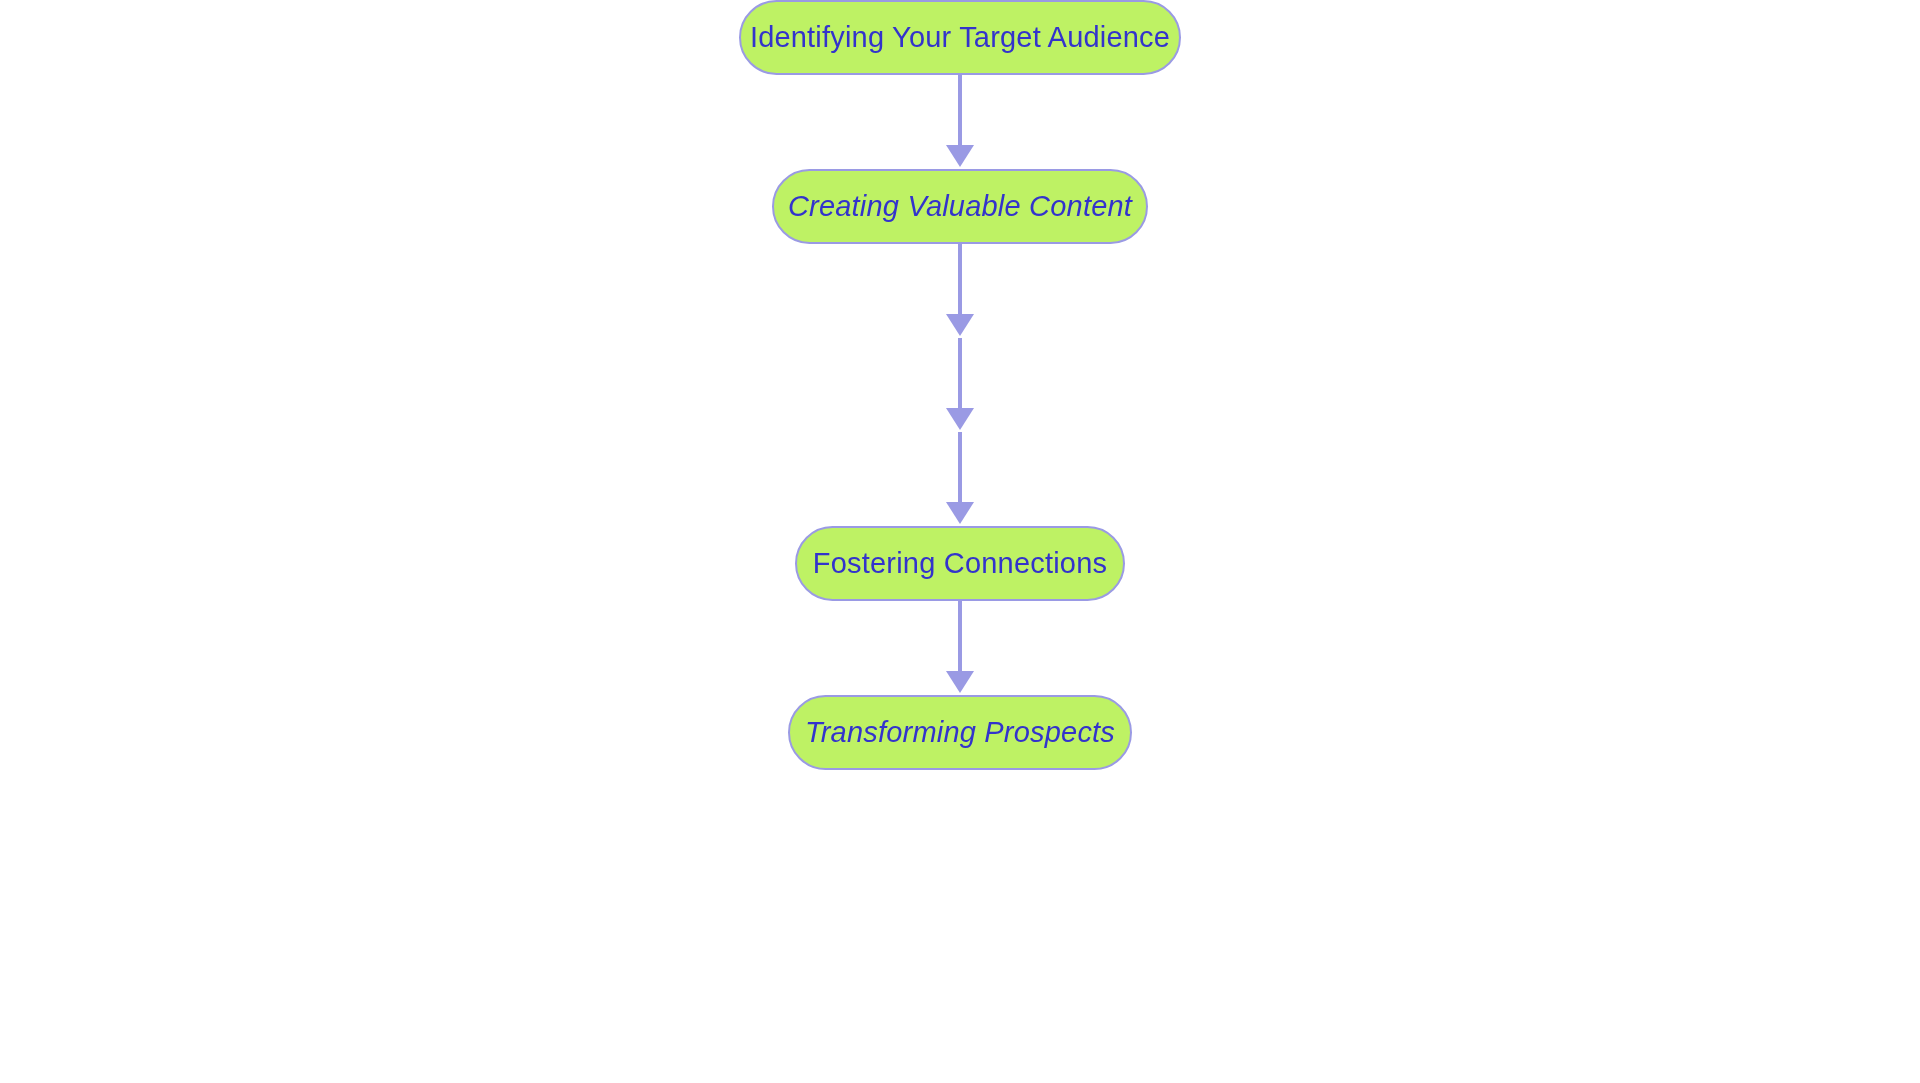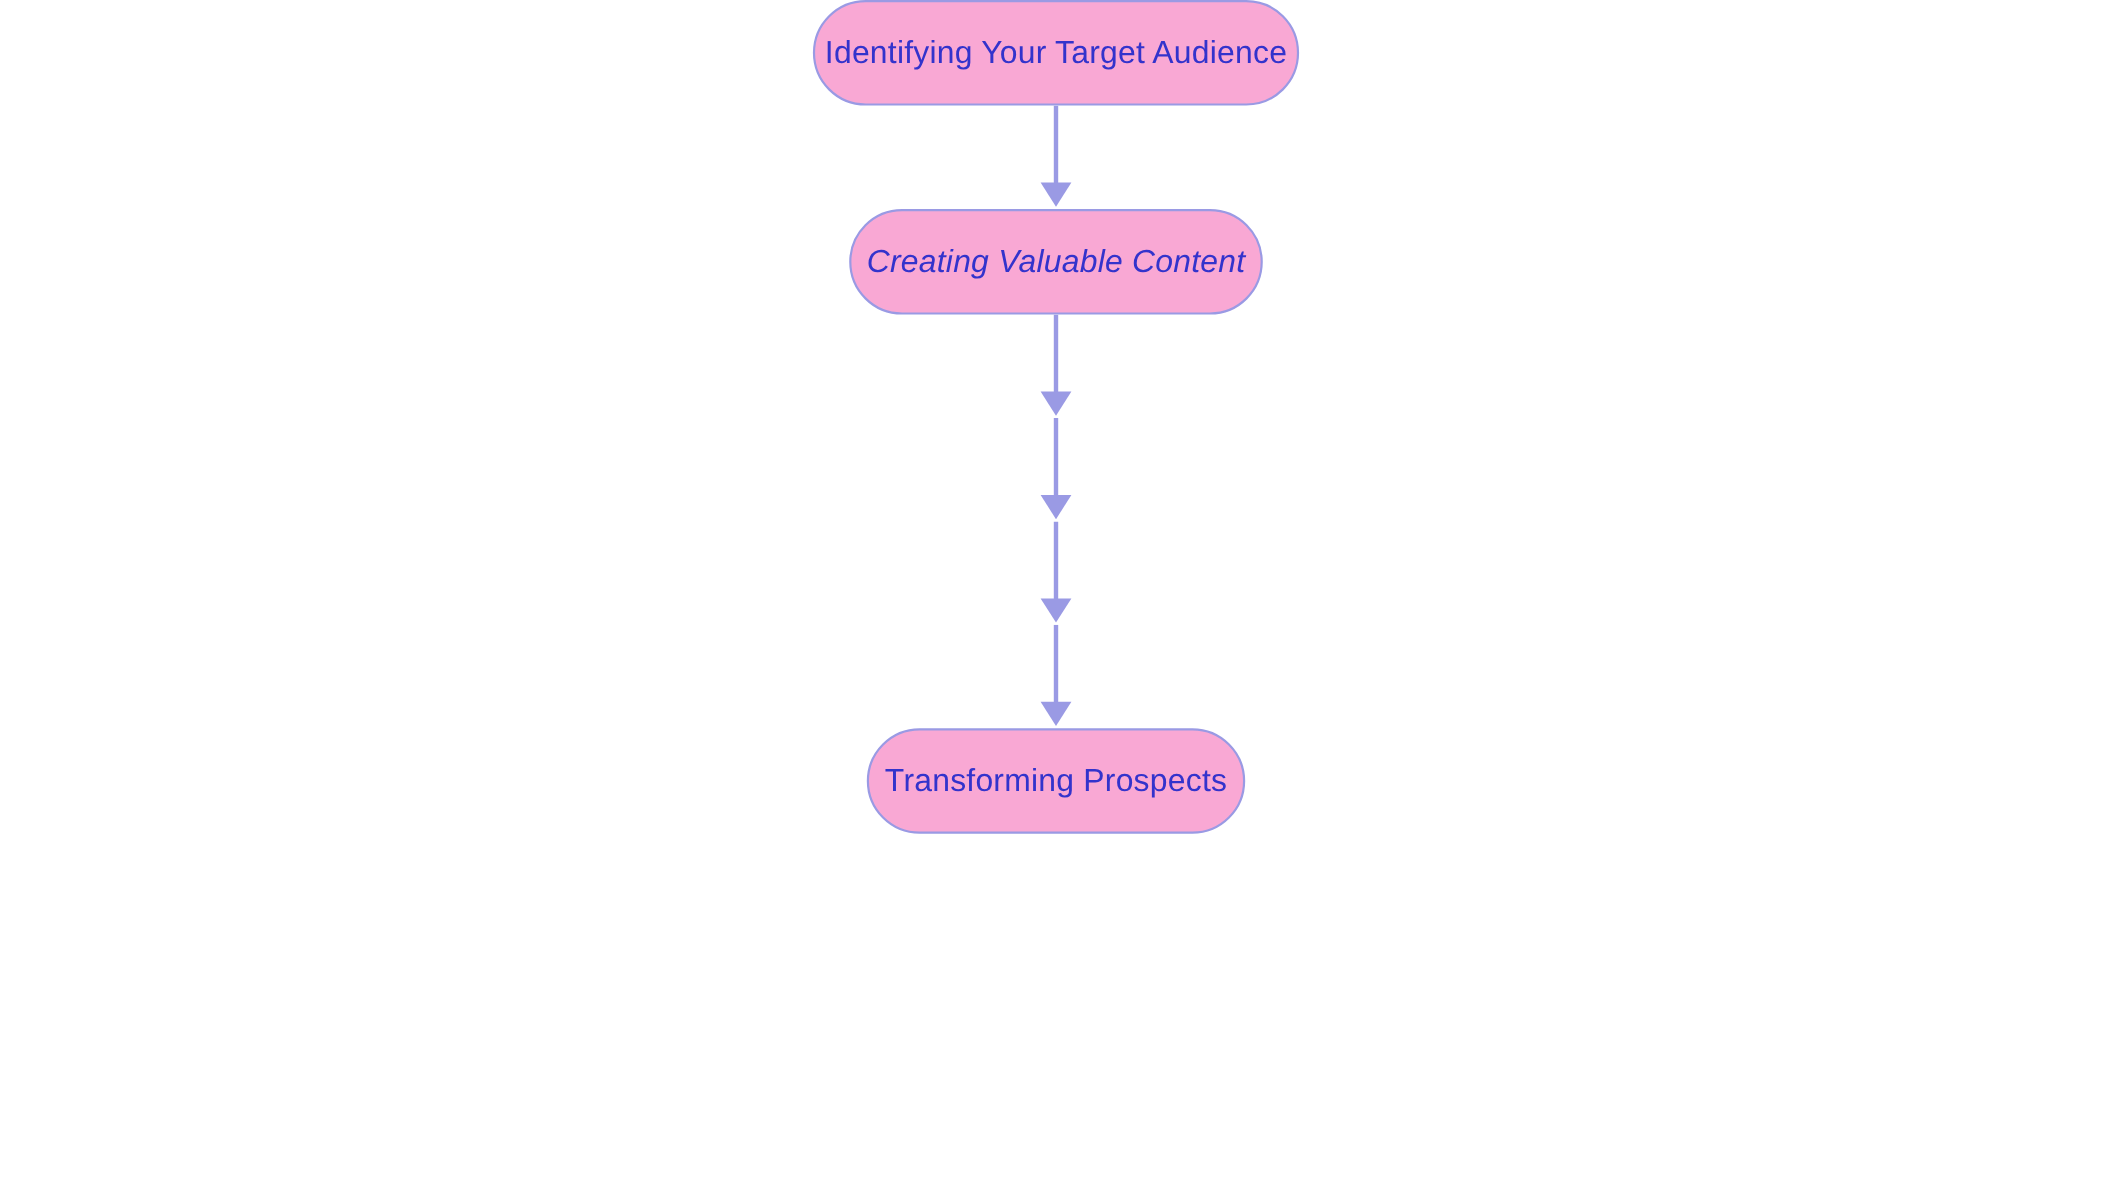--- a/index.html
+++ b/index.html
@@ -28,23 +28,23 @@
     width: 1920px;
     height: 1083px;
     display: flex;
     flex-direction: column;
     align-items: center;
     justify-content: flex-start;
   }
 
   .flow-node {
     box-sizing: border-box;
-    height: 96px;
+    height: 75px;
     border-radius: 999px;
-    background: #f9a8d4;
+    background: #bef264;
     border: 2px solid #9a9ae4;
     display: flex;
     align-items: center;
     justify-content: center;
     padding: 0 48px;
     white-space: nowrap;
   }
 
   .flow-node-label {
     color: #3333cc;
@@ -64,21 +64,21 @@
   .flow-connector svg {
     display: block;
   }
 
   
   .node-w-1 { width: 442px; }
   .node-w-2 { width: 376px; font-style: italic; }
   .node-w-3 { width: 348px; }
   .node-w-4 { width: 386px; }
   .node-w-5 { width: 330px; }
-  .node-w-6 { width: 344px; }
+  .node-w-6 { width: 344px; font-style: italic; }
 </style>
 </head>
 <body>
 
 <div id="flowchart-canvas">
   <div class="flow-stack">
 
     <div class="flow-node node-w-1">
       <span class="flow-node-label">Identifying Your Target Audience</span>
     </div>
@@ -110,20 +110,23 @@
     </div>
 
 
     <div class="flow-connector">
       <svg width="40" height="94" viewBox="0 0 40 94" xmlns="http://www.w3.org/2000/svg">
         <line x1="20" y1="0" x2="20" y2="72" stroke="#9a9ae4" stroke-width="4"></line>
         <polygon points="6,70 34,70 20,92" fill="#9a9ae4"></polygon>
       </svg>
     </div>
 
+    <div class="flow-node node-w-5">
+      <span class="flow-node-label">Fostering Connections</span>
+    </div>
 
     <div class="flow-connector">
       <svg width="40" height="94" viewBox="0 0 40 94" xmlns="http://www.w3.org/2000/svg">
         <line x1="20" y1="0" x2="20" y2="72" stroke="#9a9ae4" stroke-width="4"></line>
         <polygon points="6,70 34,70 20,92" fill="#9a9ae4"></polygon>
       </svg>
     </div>
 
     <div class="flow-node node-w-6">
       <span class="flow-node-label">Transforming Prospects</span>

